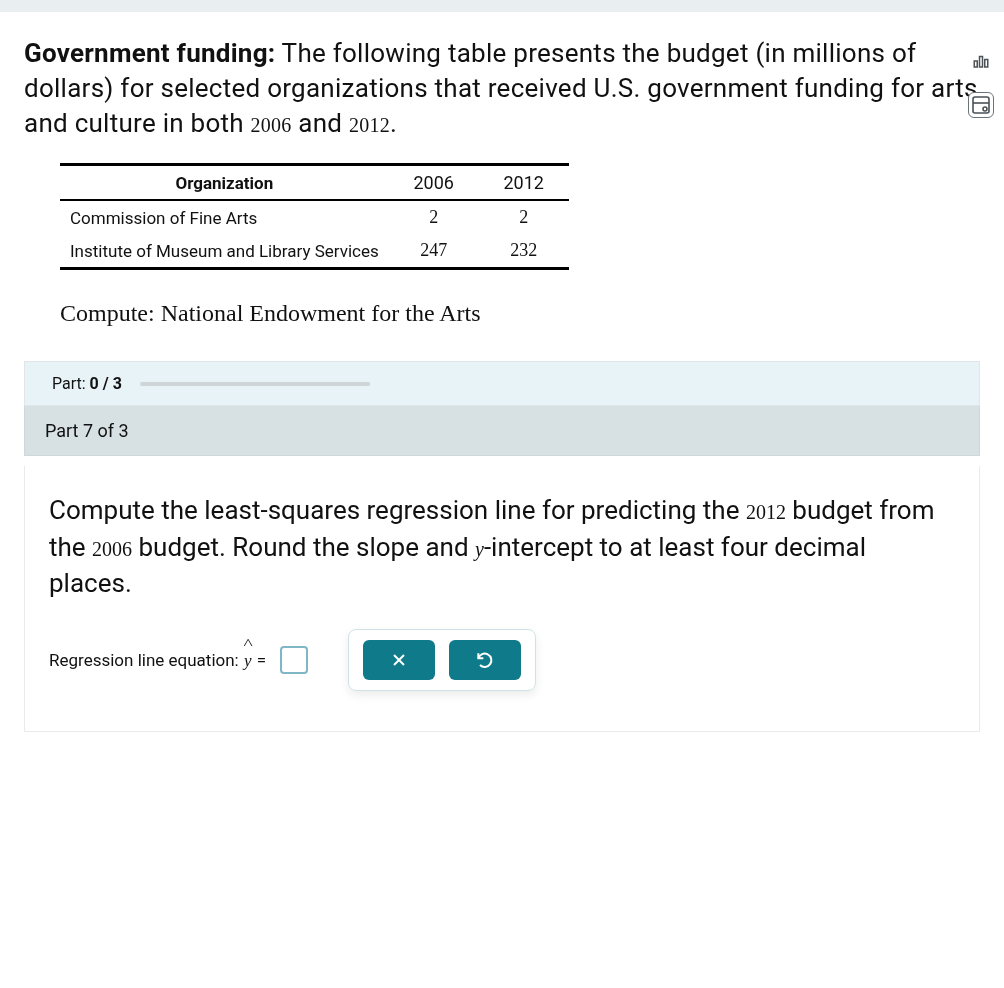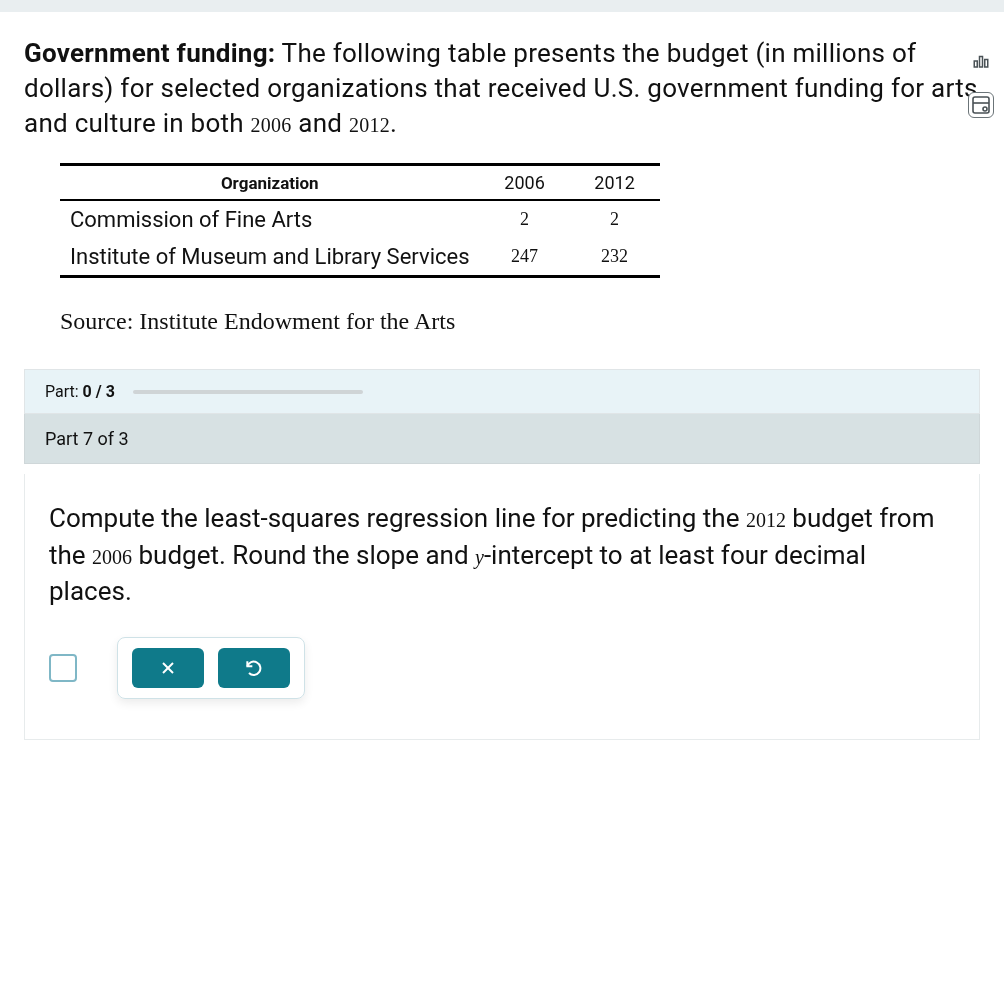--- a/index.html
+++ b/index.html
@@ -65,21 +65,21 @@
     text-align: center;
     font-family: Georgia, 'Times New Roman', serif;
     min-width: 90px;
     font-size: 18px;
   }
   table.data thead th.num { font-family: inherit; font-weight:400; font-size:18px;}
   table.data thead th:first-child{ font-size:17px;}
   table.data tbody tr:last-child td {
     border-bottom: 3px solid #000;
   }
-  table.data td:first-child { font-size: 22px; }
+  table.data td:first-child { font-size: 17px; }
   table.data td.num { font-weight: 400; }
   .source {
     margin: 30px 0 0 36px;
     font-size: 24px;
     font-family: Georgia, 'Times New Roman', serif;
   }
   .send-btn {
     margin: 28px 0 0 36px;
     display: inline-block;
     border: 1px solid #8a8f92;
@@ -87,21 +87,21 @@
     border-radius: 18px;
     padding: 6px 16px;
     font-size: 14px;
     color: #222;
     cursor: pointer;
   }
   .part-progress {
     margin-top: 34px;
     background: #e8f3f7;
     border: 1px solid #e0e5e7;
-    padding: 12px 20px;
+    padding: 12px 27px;
     display: flex;
     align-items: center;
     gap: 18px;
     font-size: 16px;
   }
   .part-progress .label b { font-weight: 700; }
   .progress-track {
     flex: 0 0 230px;
     height: 4px;
     background: linear-gradient(#5b6468,#5b6468) left/0% 100% no-repeat, #cfd4d6;
@@ -221,38 +221,41 @@
           </tr>
           <tr>
             <td>Institute of Museum and Library Services</td>
             <td class="num">247</td>
             <td class="num">232</td>
           </tr>
         </tbody>
     </table>
   </div>
 
-  <div class="source">Source: Institute Endowment for the Arts</div>
+  <div class="source">Compute: National Endowment for the Arts</div>
 
 
   <div class="part-progress">
     <span class="label">
       <span>Part: </span><b>0 / 3</b>
     </span>
     <div class="progress-track"></div>
   </div>
 
   <div class="part-header">Part 7 of 3</div>
 
   <div class="part-body">
     <div class="question">
       <span>Compute the least-squares regression line for predicting the </span><span class="small">2012</span><span> budget from the </span><span class="small">2006</span><span> budget. Round the slope and </span><span class="ital">y</span><span>-intercept to at least four decimal places.</span>
     </div>
 
     <div class="answer-row">
+      <span>
+        <span>Regression line equation: </span><span class="yhat">y</span><span> =</span>
+      </span>
       <div class="answer-input"></div>
       <div class="btn-group">
         <button class="action-btn">
           <svg viewBox="0 0 24 24">
               <line x1="6" y1="6" x2="18" y2="18"></line>
               <line x1="18" y1="6" x2="6" y2="18"></line>
             </svg>
         </button>
         <button class="action-btn">
           <svg viewBox="0 0 24 24">

